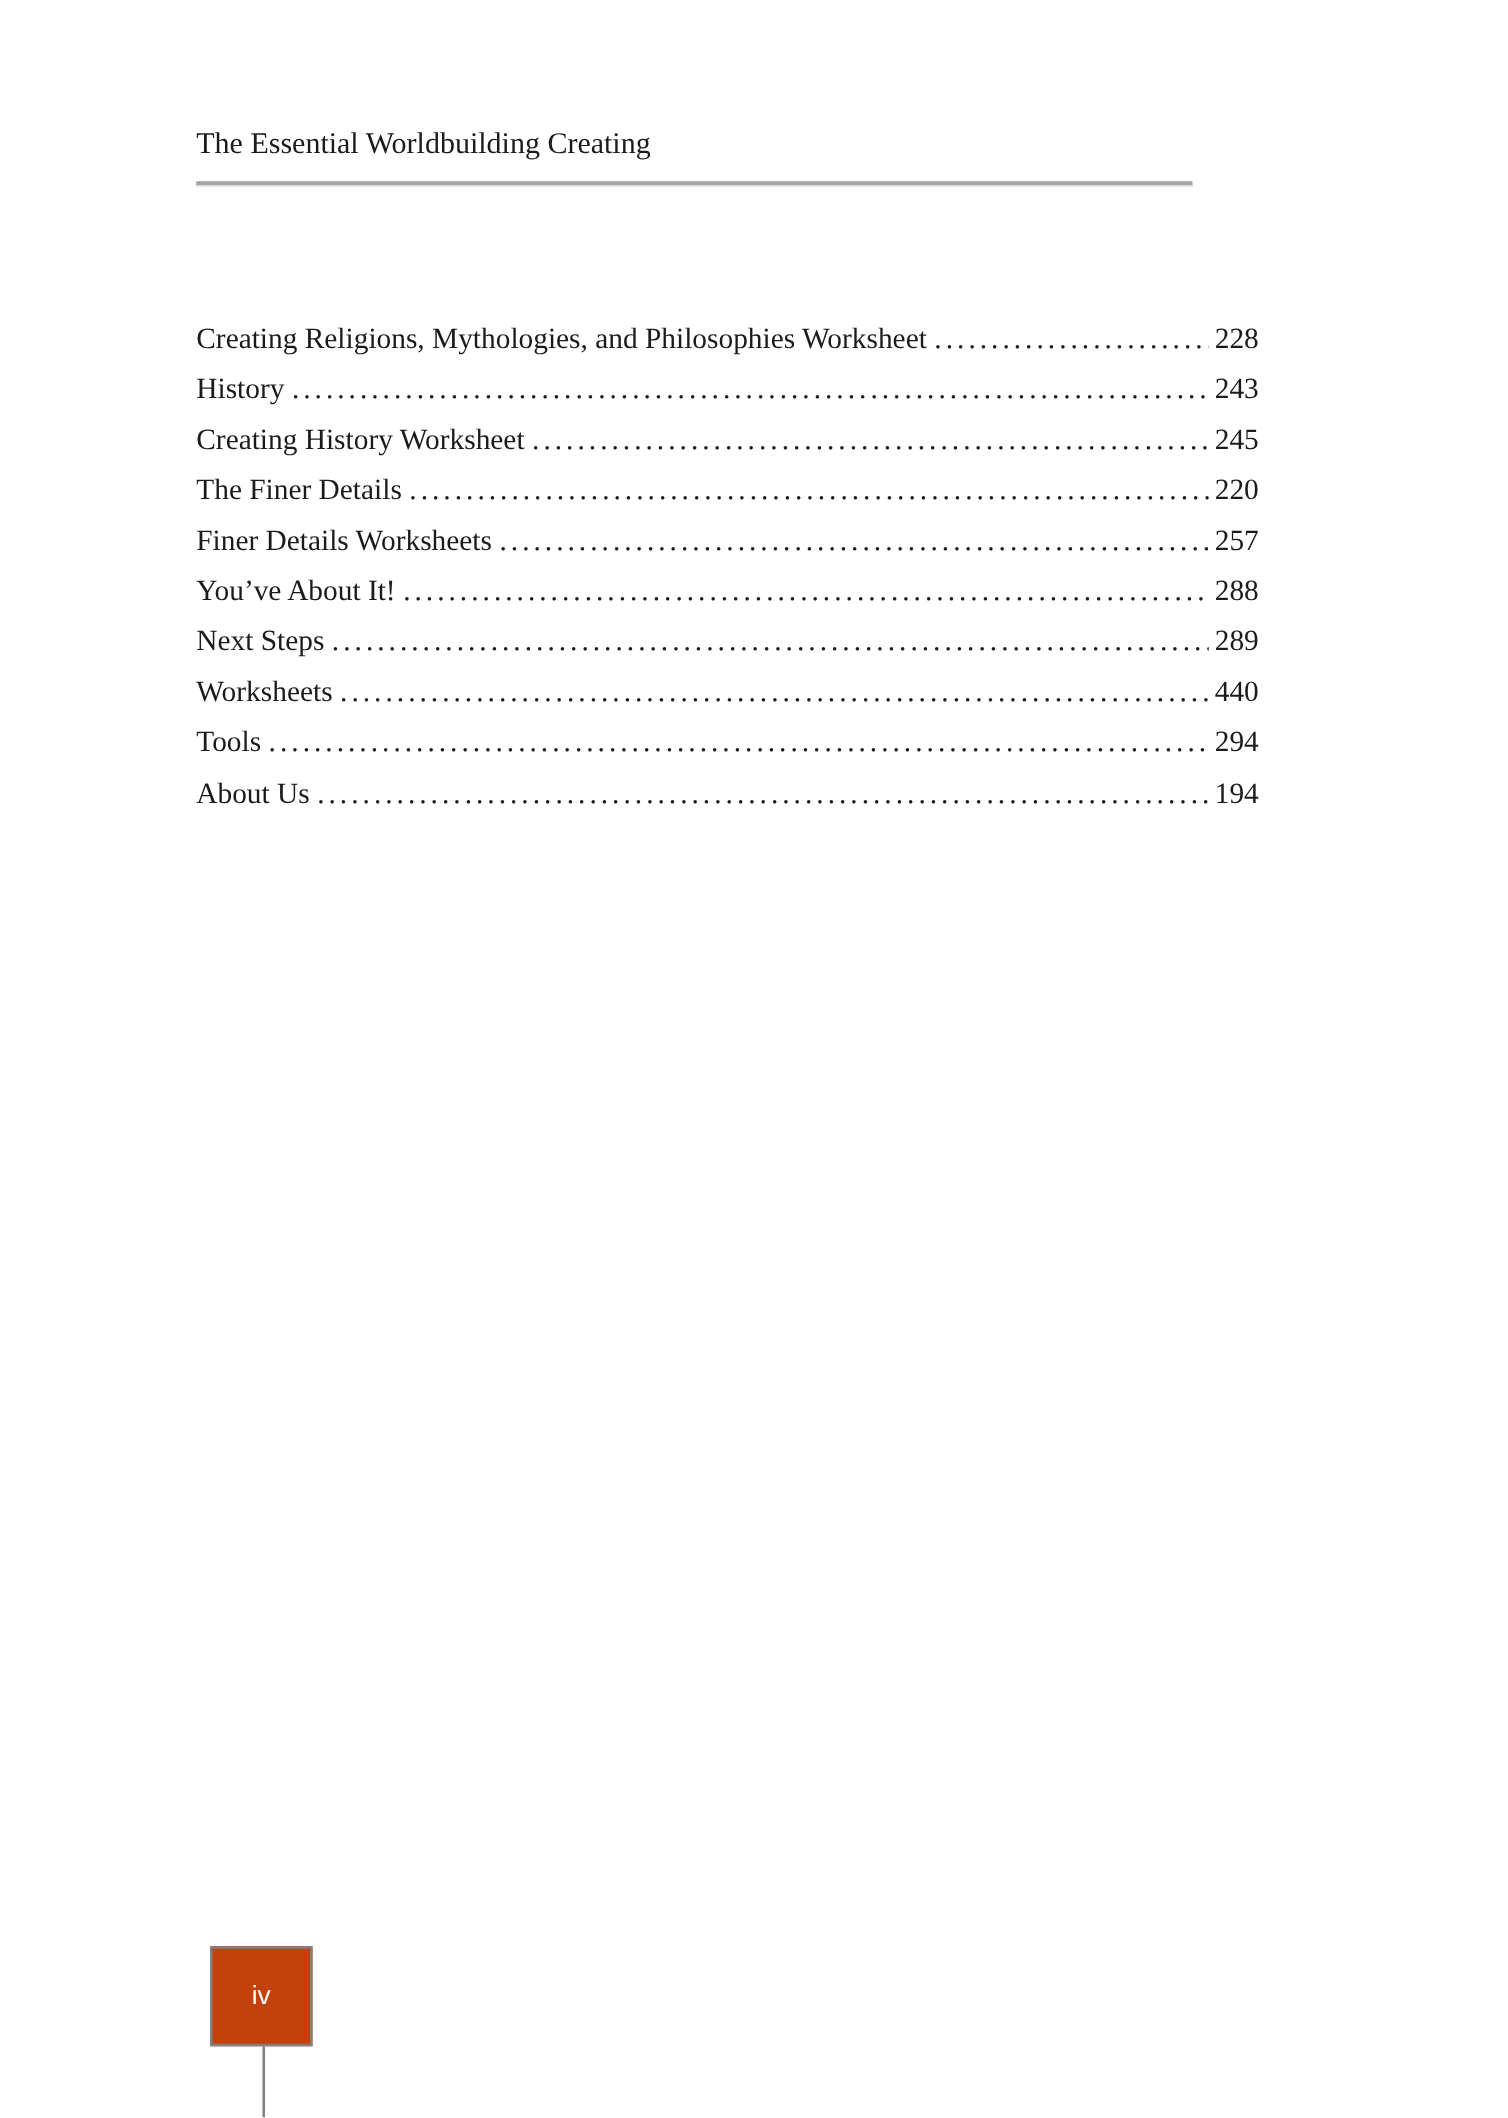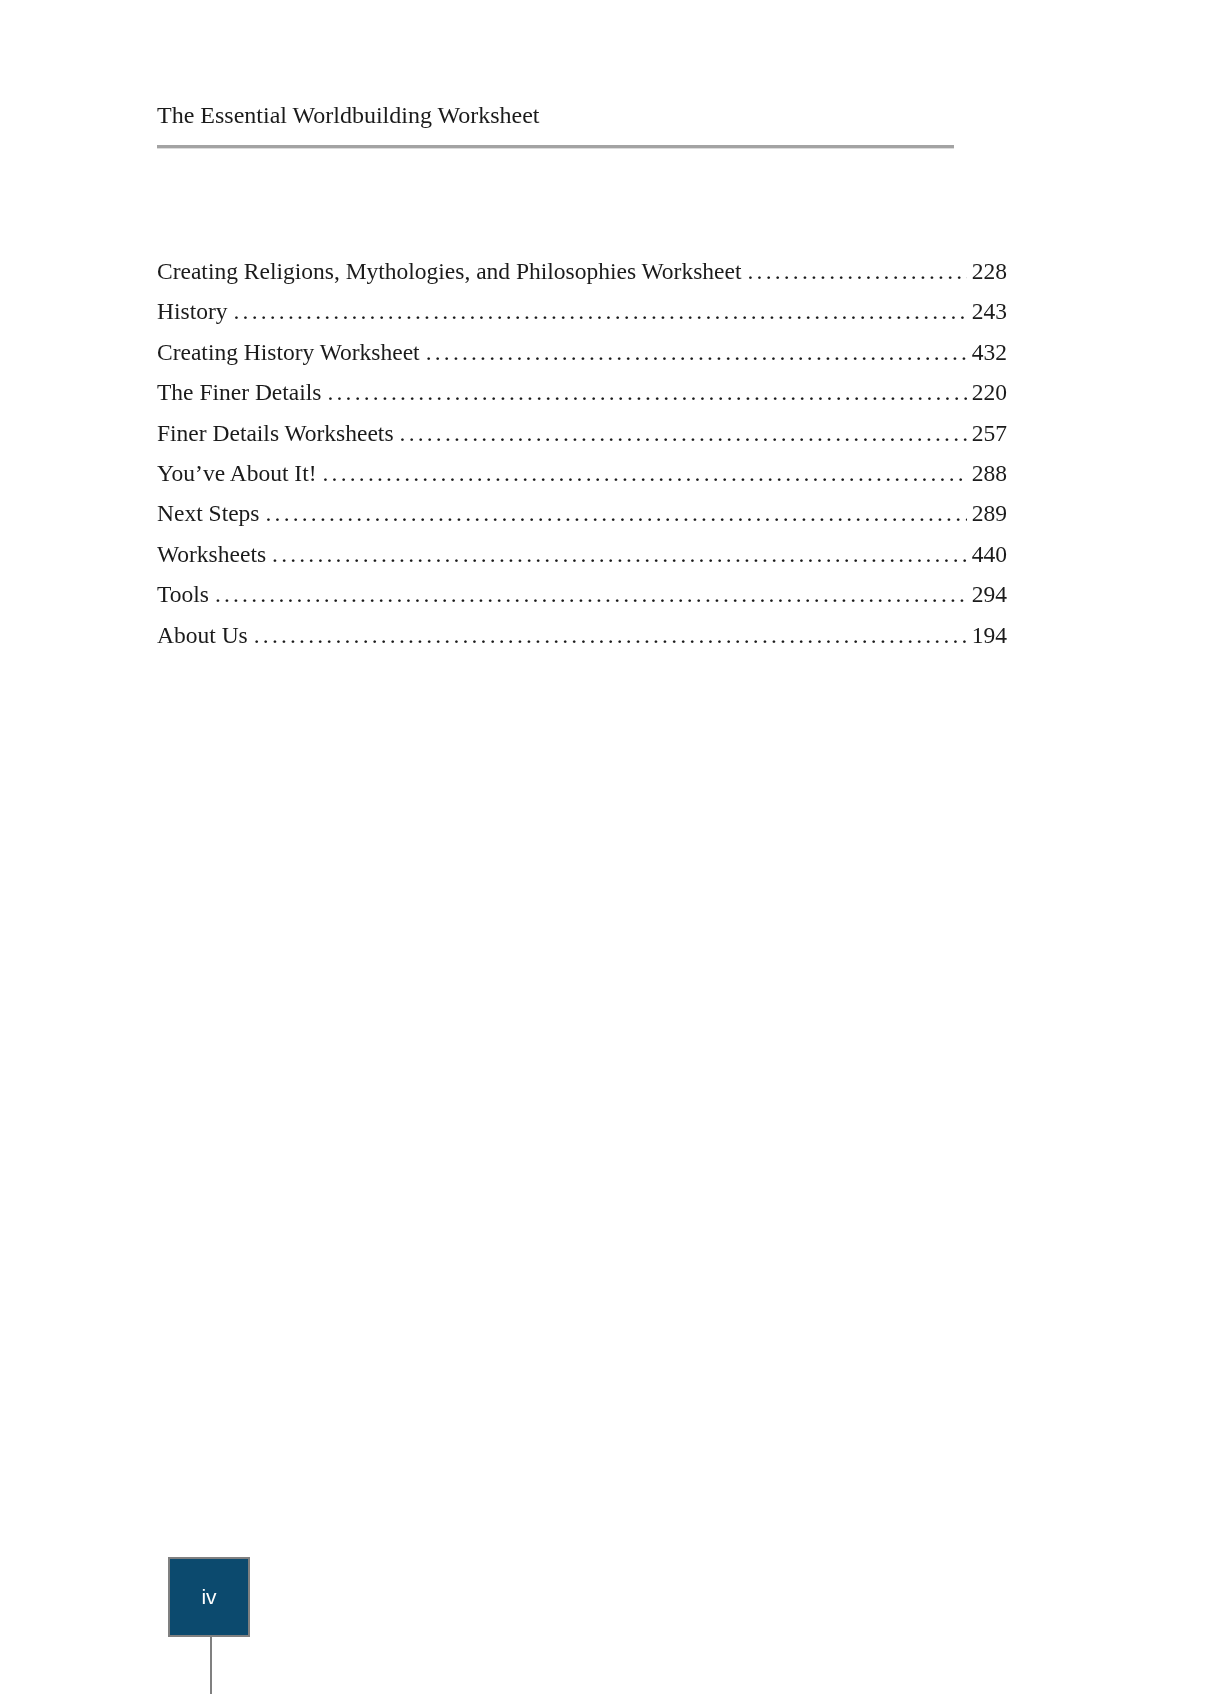--- a/index.html
+++ b/index.html
@@ -73,21 +73,21 @@
     margin-top: 48px;
   }
 
   
   .footer-box {
     position: absolute;
     left: 168px;
     top: 1557px;
     width: 78px;
     height: 76px;
-    background: #0c4a6e;
+    background: #c2410c;
     border: 2px solid #808080;
     display: flex;
     align-items: center;
     justify-content: center;
     color: #ffffff;
     font-family: "Liberation Sans", sans-serif;
     font-size: 21px;
   }
   .footer-line {
     position: absolute;
@@ -96,41 +96,41 @@
     width: 2px;
     height: 57px;
     background: #808080;
   }
 </style>
 </head>
 <body>
 
 <div class="page">
 
-  <div class="header-title">The Essential Worldbuilding Worksheet</div>
+  <div class="header-title">The Essential Worldbuilding Creating</div>
   <div class="header-rule"></div>
 
   <div class="toc">
 
     <div class="toc-row">
       <span class="toc-label">Creating Religions, Mythologies, and Philosophies Worksheet</span>
       <span class="toc-leader"></span>
       <span class="toc-page">228</span>
     </div>
 
     <div class="toc-row">
       <span class="toc-label">History</span>
       <span class="toc-leader"></span>
       <span class="toc-page">243</span>
     </div>
 
     <div class="toc-row">
       <span class="toc-label">Creating History Worksheet</span>
       <span class="toc-leader"></span>
-      <span class="toc-page">432</span>
+      <span class="toc-page">245</span>
     </div>
 
     <div class="toc-row">
       <span class="toc-label">The Finer Details</span>
       <span class="toc-leader"></span>
       <span class="toc-page">220</span>
     </div>
 
     <div class="toc-row">
       <span class="toc-label">Finer Details Worksheets</span>

